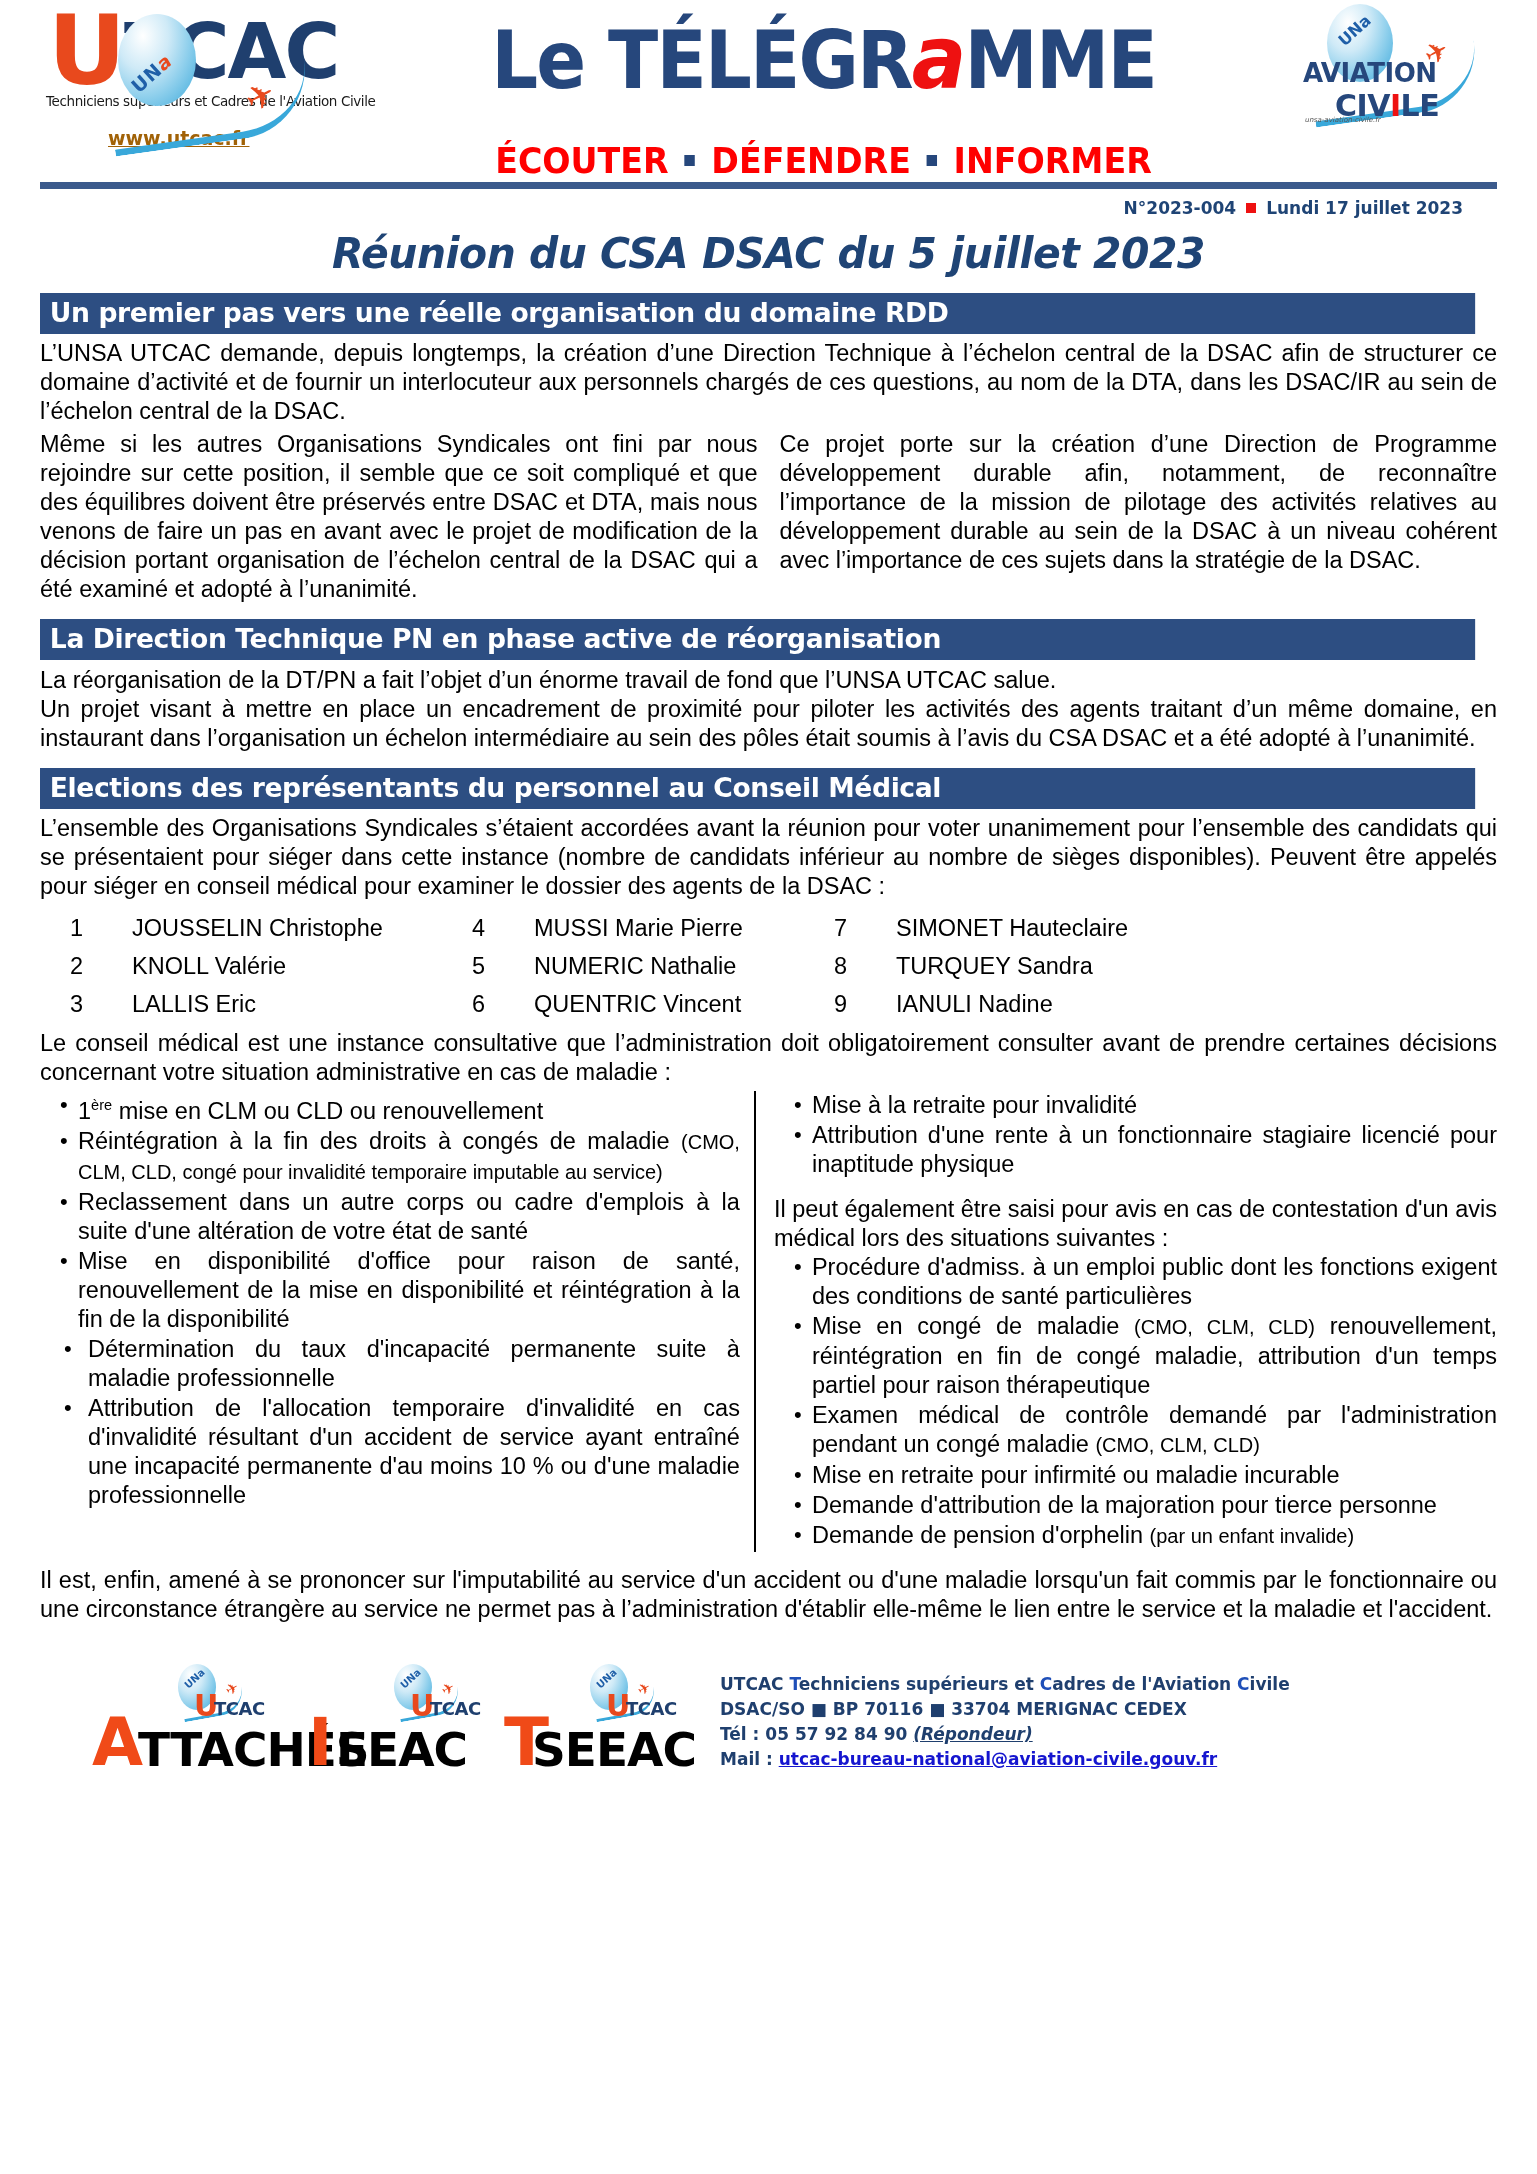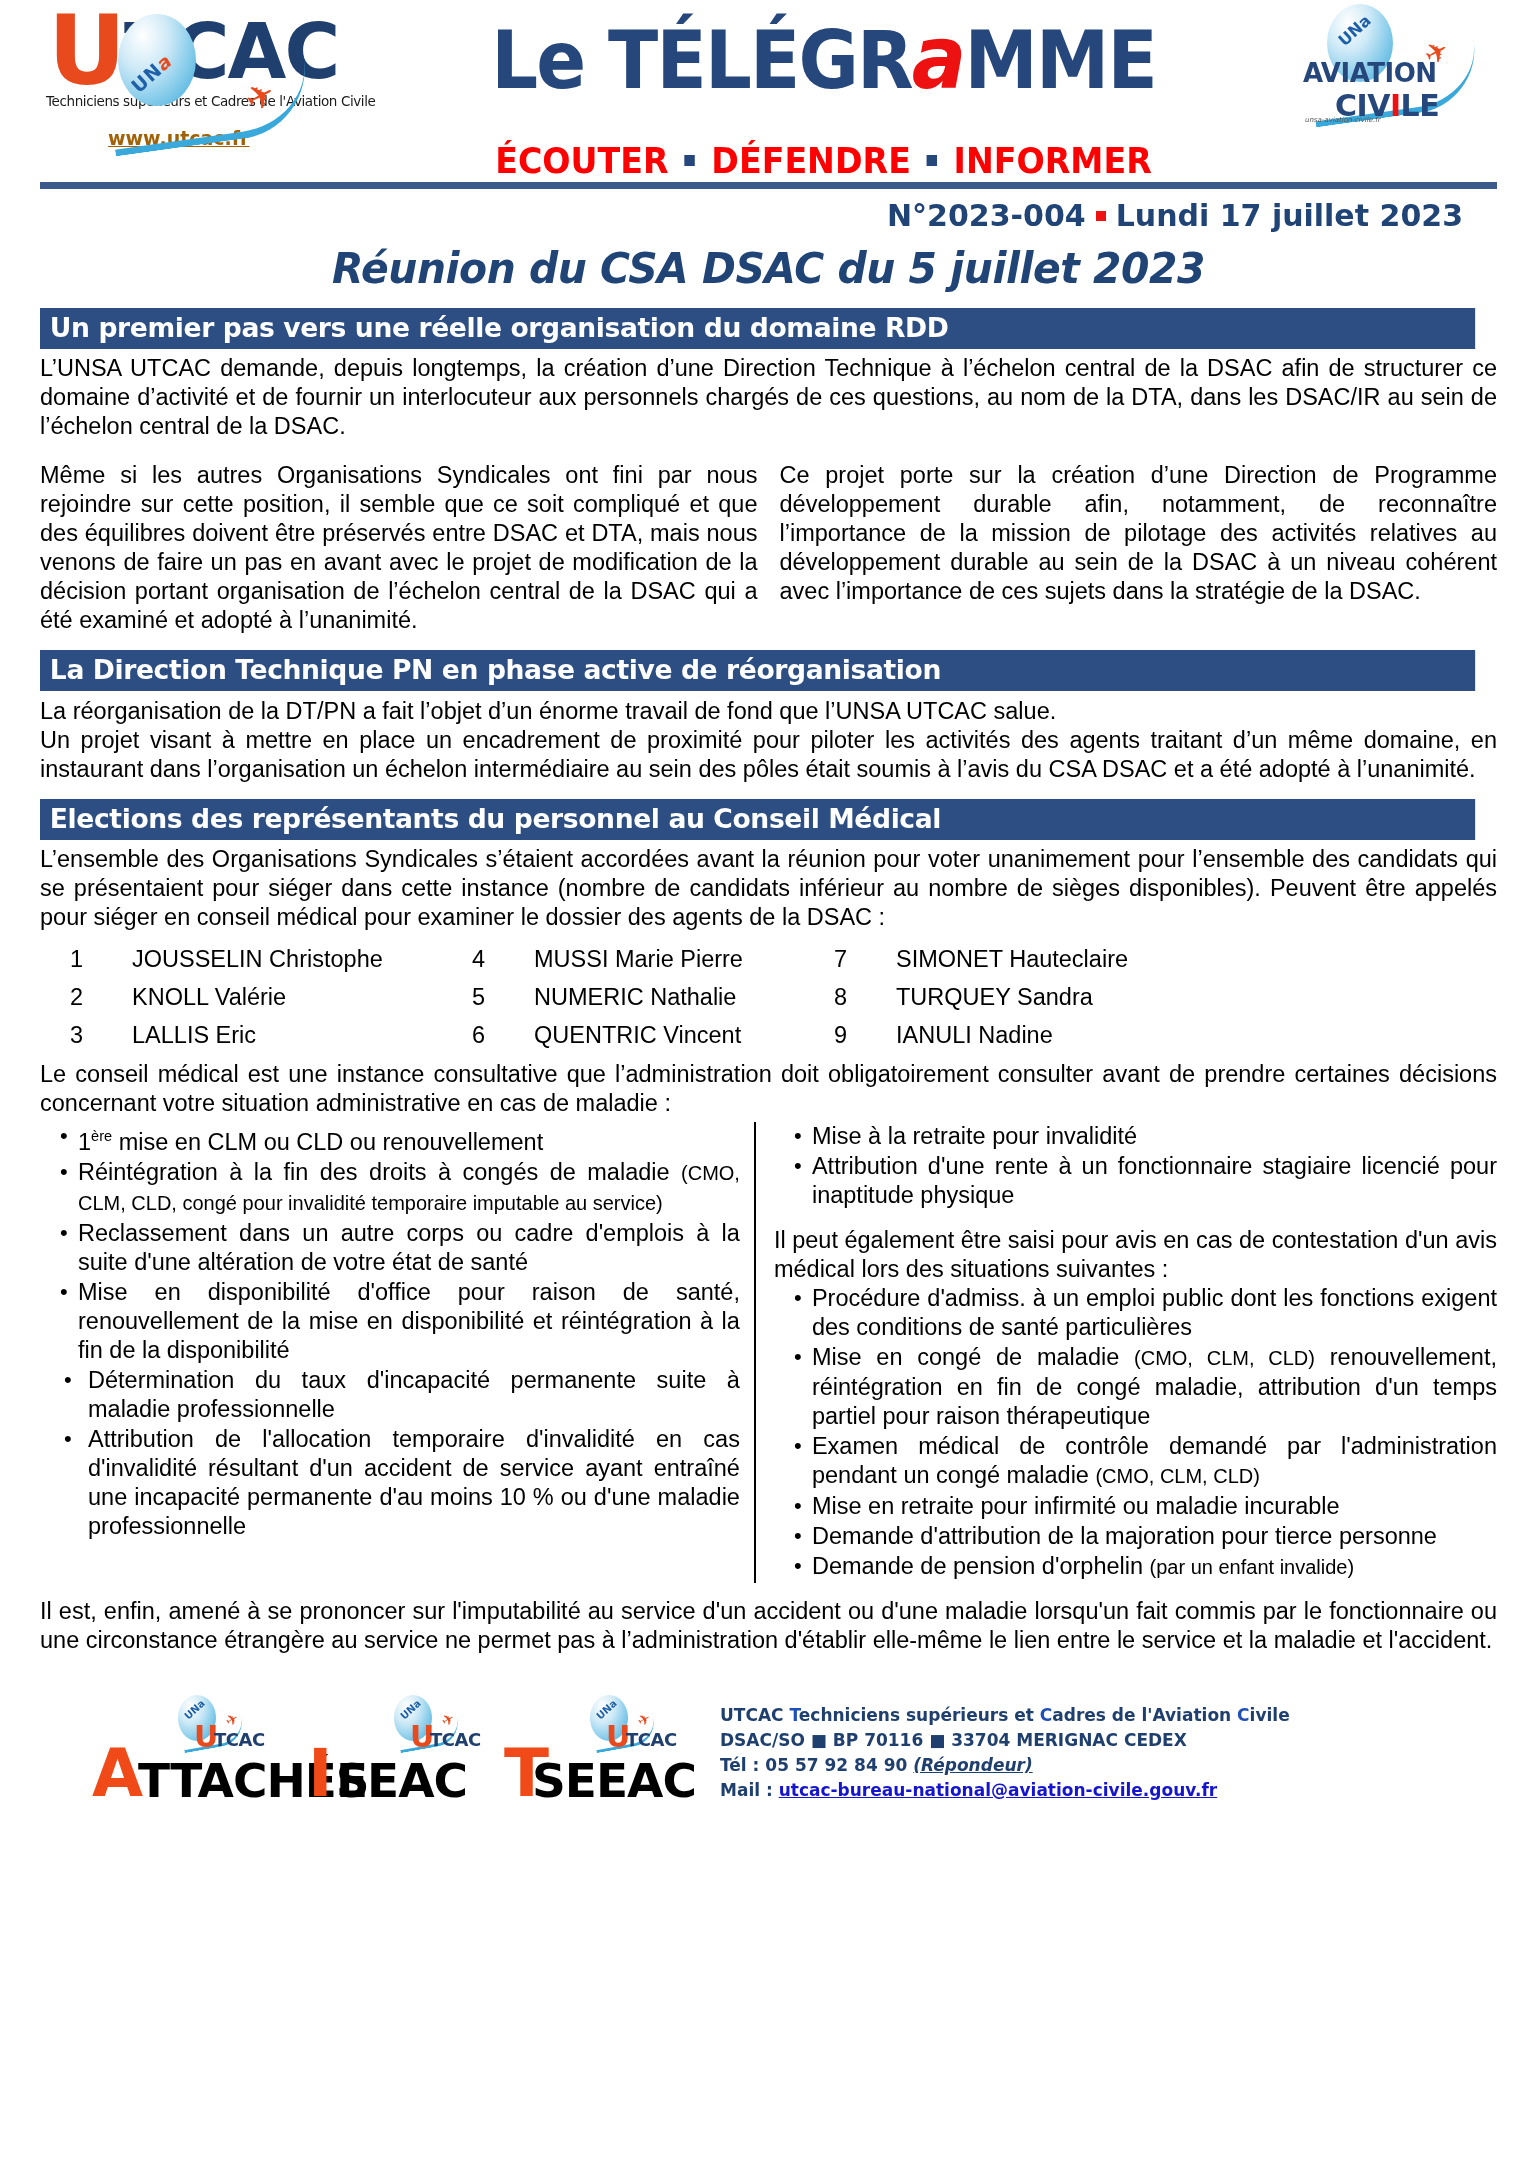--- a/index.html
+++ b/index.html
@@ -241,21 +241,21 @@
 
   .hr-blue {
     height: 7px;
     background: #3b5a8c;
     margin: 4px 0 0 0;
   }
   .issue-line {
     text-align: right;
     font-family: "DejaVu Sans", sans-serif;
     font-weight: bold;
-    font-size: 30px;
+    font-size: 17px;
     color: #1f4475;
     padding: 9px 34px 0 0;
     white-space: nowrap;
   }
   .issue-line .sq {
     display: inline-block;
     width: 10px;
     height: 10px;
     background: #ee1111;
     margin: 0 10px 3px 10px;
@@ -294,21 +294,21 @@
     line-height: 29px;
     text-align: justify;
     margin: 5px 0 0 0;
     color: #000;
   }
   .body.nj { text-align: left; }
 
   .two-col {
     display: flex;
     gap: 22px;
-    margin-top: 20px;
+    margin-top: 4px;
   }
   .two-col > div { flex: 1; }
 
   
   .names-grid {
     display: grid;
     grid-template-columns: 62px 340px 62px 300px 62px auto;
     row-gap: 8px;
     margin: 12px 0 0 30px;
     font-family: "Liberation Sans", sans-serif;

